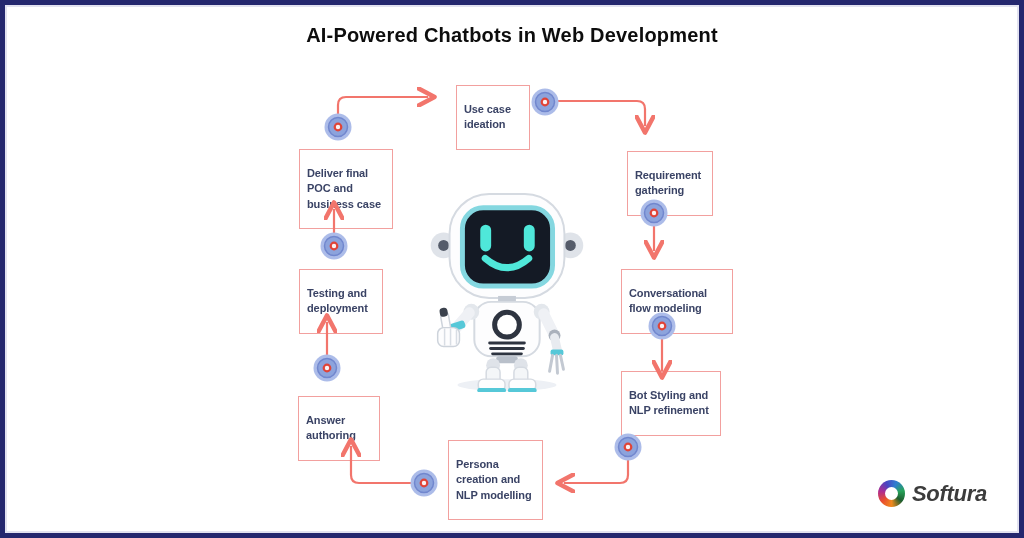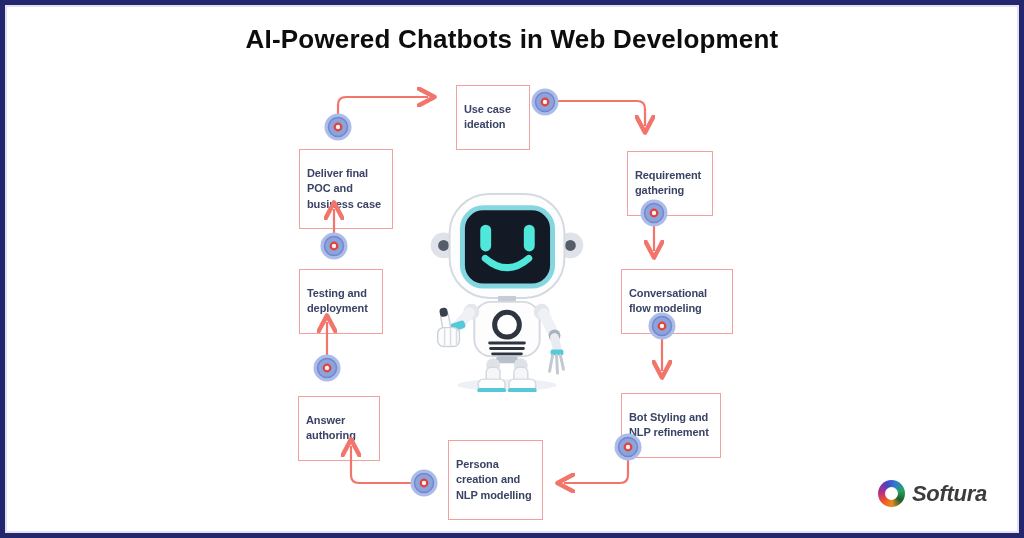--- a/index.html
+++ b/index.html
@@ -7,21 +7,21 @@
     position:relative; width:1024px; height:538px; background:#ffffff;
     overflow:hidden; font-family:"Liberation Sans", sans-serif;
   }
   .frame {
     position:absolute; inset:0; border:5px solid #24276E;
     box-shadow: inset 0 0 0 2px #E2E2F0;
     pointer-events:none; z-index:60;
   }
   .title {
     position:absolute; left:0; top:24px; width:1024px;
-    text-align:center; font-size:26px; font-weight:bold; color:#0d0d0d;
+    text-align:center; font-size:20px; font-weight:bold; color:#0d0d0d;
     letter-spacing:0.2px; z-index:5;
   }
   .step {
     position:absolute; background:#ffffff;
     border:1.5px solid #F2A09E; color:#3A4365;
     font-size:11px; font-weight:bold; letter-spacing:-0.1px;
     line-height:1.4; padding:16px 7px; box-sizing:border-box; z-index:5;
   }
   #flow-overlay { position:absolute; inset:0; z-index:10; pointer-events:none; }
   .logo {
@@ -39,21 +39,21 @@
 </head>
 <body>
 
 <div id="canvas">
 
   <div class="title">AI-Powered Chatbots in Web Development</div>
 
   <div class="step" style="left:456px; top:85px;  width:74px; min-height:45px;">Use case ideation</div>
   <div class="step" style="left:627px; top:151px; width:86px; min-height:45px;">Requirement gathering</div>
   <div class="step" style="left:621px; top:269px; width:112px; min-height:43px;">Conversational flow modeling</div>
-  <div class="step" style="left:621px; top:393px; width:100px; min-height:43px;">Bot Styling and NLP refinement</div>
+  <div class="step" style="left:621px; top:371px; width:100px; min-height:43px;">Bot Styling and NLP refinement</div>
   <div class="step" style="left:448px; top:440px; width:95px; min-height:57px;">Persona creation and NLP modelling</div>
   <div class="step" style="left:298px; top:396px; width:82px; min-height:40px;">Answer authoring</div>
   <div class="step" style="left:299px; top:269px; width:84px; min-height:43px;">Testing and deployment</div>
   <div class="step" style="left:299px; top:149px; width:94px; min-height:57px;">Deliver final POC and business case</div>
 
   <div class="robot-wrap">
     <svg width="172" height="204" viewBox="0 0 172 206">
       <ellipse cx="87" cy="199" rx="50" ry="6" fill="#EDF0F5"></ellipse>
 
       <circle cx="23" cy="58" r="13" fill="#DFE3E9"></circle>

